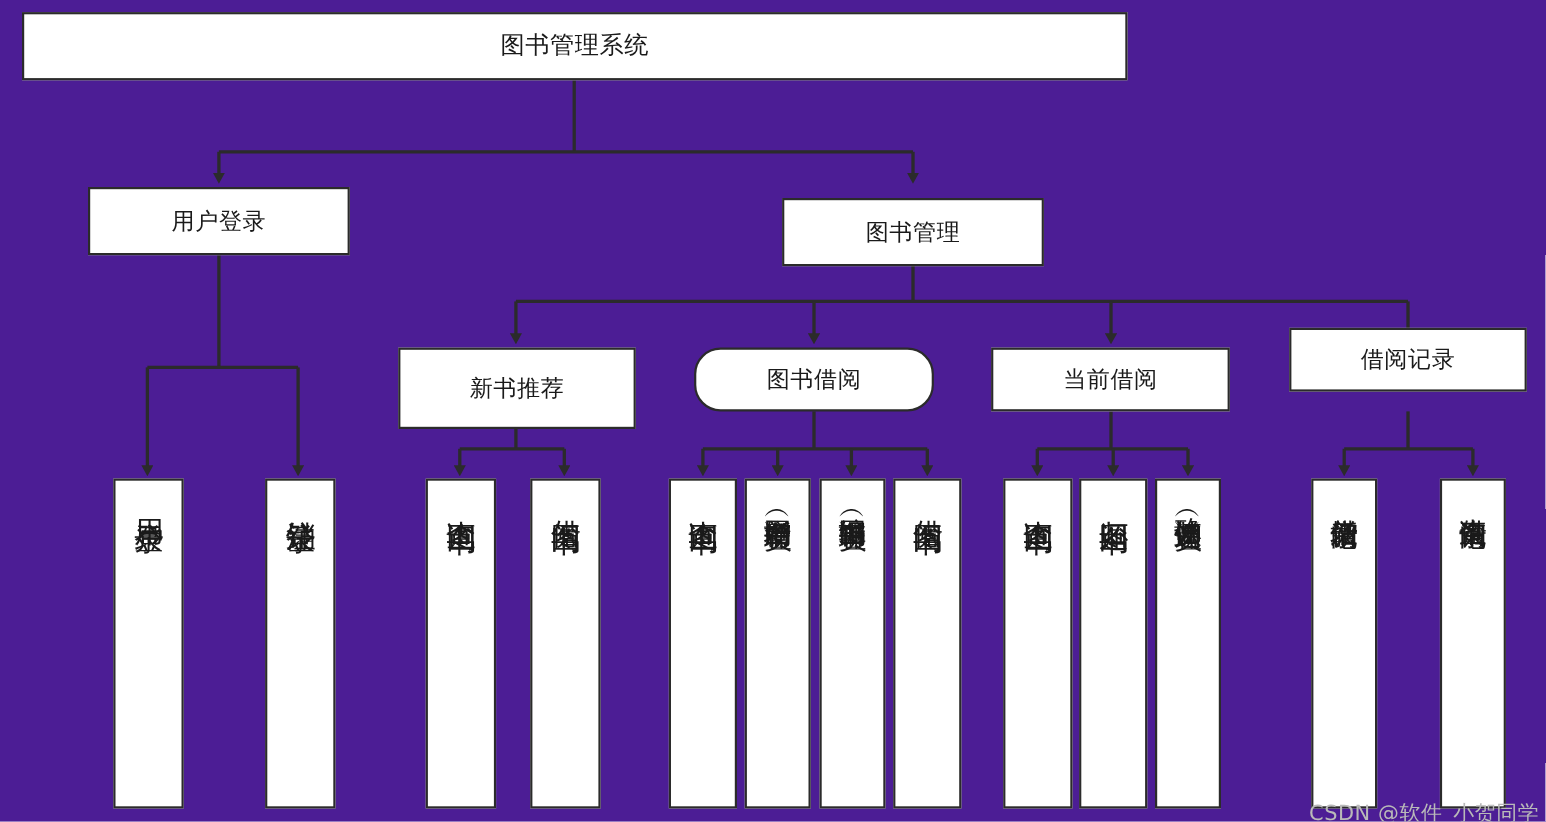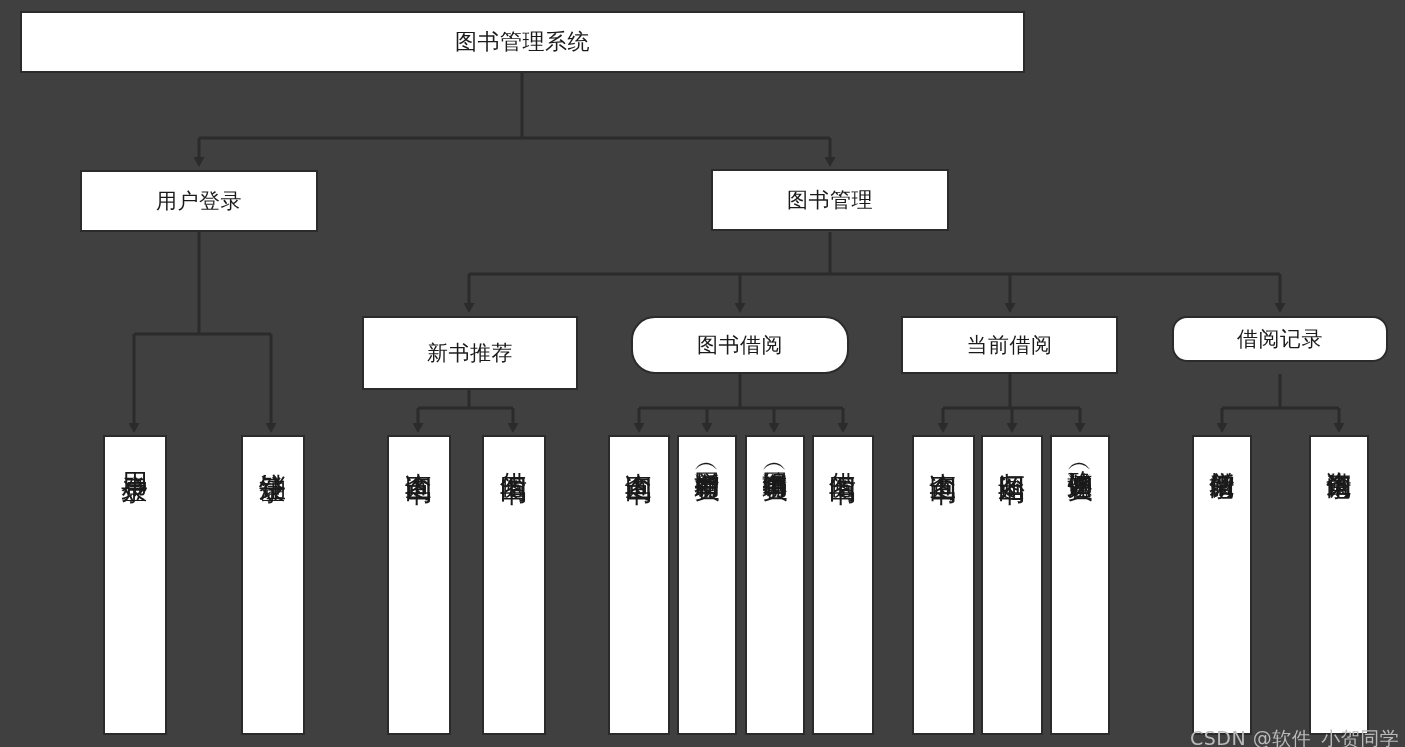--- a/index.html
+++ b/index.html
@@ -8,21 +8,21 @@
     padding: 0;
     background: #ffffff;
   }
   body {
     font-family: "DejaVu Sans", "Liberation Sans", sans-serif;
   }
   #canvas {
     position: relative;
     width: 1405px;
     height: 747px;
-    background: #404040;
+    background: #4c1d95;
     overflow: hidden;
   }
   svg.wires {
     position: absolute;
     left: 0;
     top: 0;
     width: 1405px;
     height: 747px;
     pointer-events: none;
   }
@@ -127,34 +127,34 @@
     </g>
   </svg>
 
   <div class="node horiz root" style="left:20px; top:11px; width:1005px; height:62px;">
     <span class="lbl">图书管理系统</span>
   </div>
 
   <div class="node horiz" style="left:80px; top:170px; width:238px; height:62px;">
     <span class="lbl">用户登录</span>
   </div>
-  <div class="node horiz" style="left:711px; top:169px; width:238px; height:62px;">
+  <div class="node horiz" style="left:711px; top:180px; width:238px; height:62px;">
     <span class="lbl">图书管理</span>
   </div>
 
   <div class="node horiz" style="left:362px; top:316px; width:216px; height:74px;align-items:center;">
     <span class="lbl">新书推荐</span>
   </div>
   <div class="node horiz" style="left:631px; top:316px; width:218px; height:58px;border-radius:24px;">
     <span class="lbl">图书借阅</span>
   </div>
   <div class="node horiz" style="left:901px; top:316px; width:217px; height:58px;justify-content:center;">
     <span class="lbl">当前借阅</span>
   </div>
-  <div class="node horiz" style="left:1172px; top:316px; width:216px; height:46px;border-radius:15px;">
+  <div class="node horiz" style="left:1172px; top:298px; width:216px; height:58px;">
     <span class="lbl">借阅记录</span>
   </div>
 
   <div class="node vert" style="left:103px; top:435px; width:64px; height:300px;">
     <span class="lbl">用户登录</span>
   </div>
   <div class="node vert" style="left:241px; top:435px; width:64px; height:300px;">
     <span class="lbl">注销登录</span>
   </div>
 

